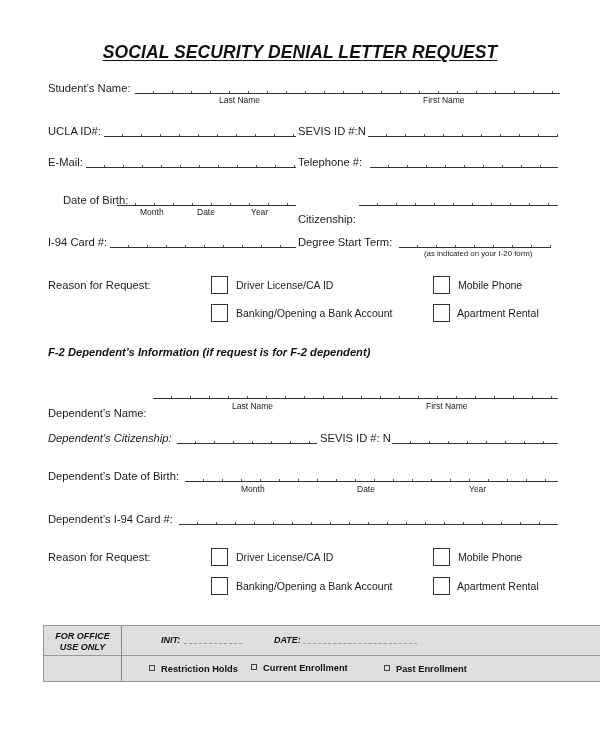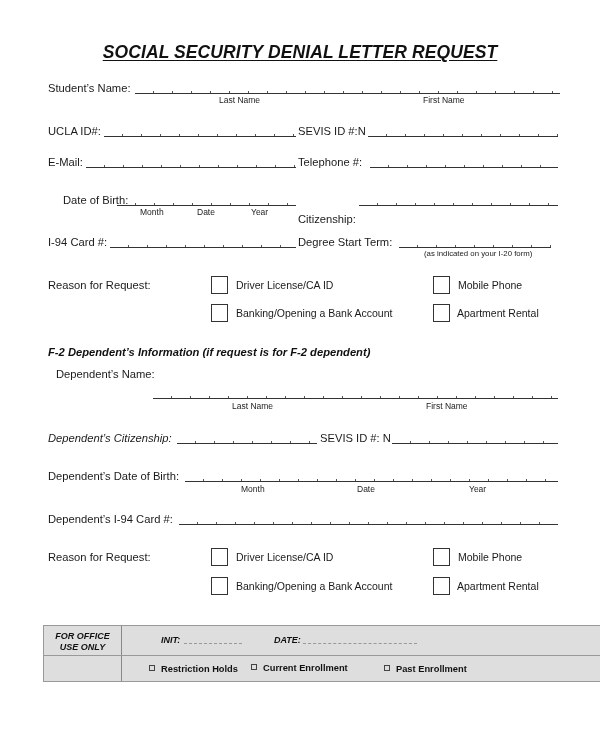--- a/index.html
+++ b/index.html
@@ -73,21 +73,21 @@
 <div class="abs cblbl" style="left:236px; top:279px;">Driver License/CA ID</div>
 <div class="cb" style="left:433px; top:276px;"></div>
 <div class="abs cblbl" style="left:458px; top:279px;">Mobile Phone</div>
 <div class="cb" style="left:211px; top:304px;"></div>
 <div class="abs cblbl" style="left:236px; top:307px;">Banking/Opening a Bank Account</div>
 <div class="cb" style="left:433px; top:304px;"></div>
 <div class="abs cblbl" style="left:457px; top:307px;">Apartment Rental</div>
 
 <div class="abs section-title" style="left:48px; top:346px;">F-2 Dependent’s Information (if request is for F-2 dependent)</div>
 
-<div class="abs lbl" style="left:48px; top:368px;margin-left:8px;">Dependent’s Name:</div>
+<div class="abs lbl" style="left:48px; top:407px;">Dependent’s Name:</div>
 <div class="line" style="left:153px; top:393px; width:405px;"></div>
 <div class="abs sub" style="left:232px; top:401px;">Last Name</div>
 <div class="abs sub" style="left:426px; top:401px;">First Name</div>
 
 <div class="abs lbl" style="left:48px; top:432px;font-style:italic;">Dependent’s Citizenship:</div>
 <div class="line" style="left:177px; top:438px; width:140px;"></div>
 <div class="abs lbl" style="left:320px; top:432px;">SEVIS ID #: N</div>
 <div class="line" style="left:392px; top:438px; width:166px;"></div>
 
 <div class="abs lbl" style="left:48px; top:470px;">Dependent’s Date of Birth:</div>

